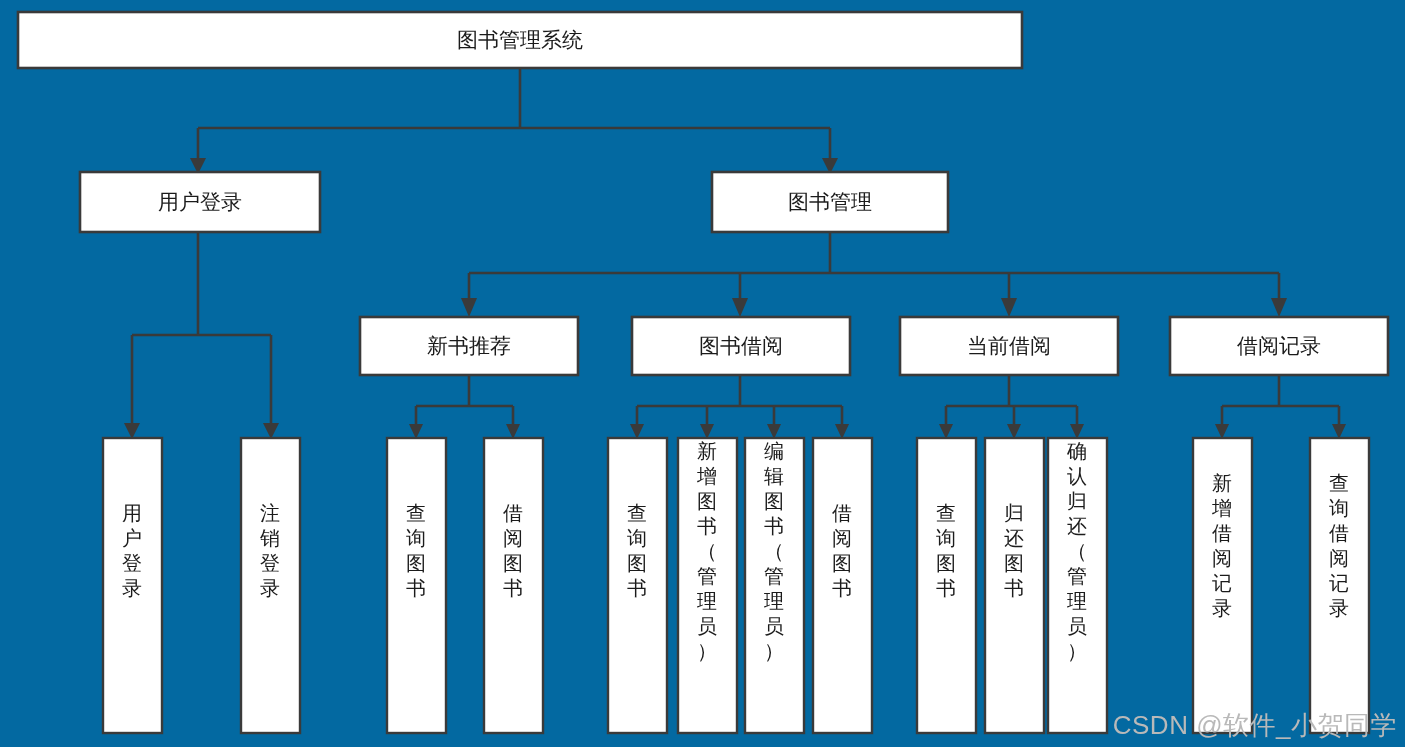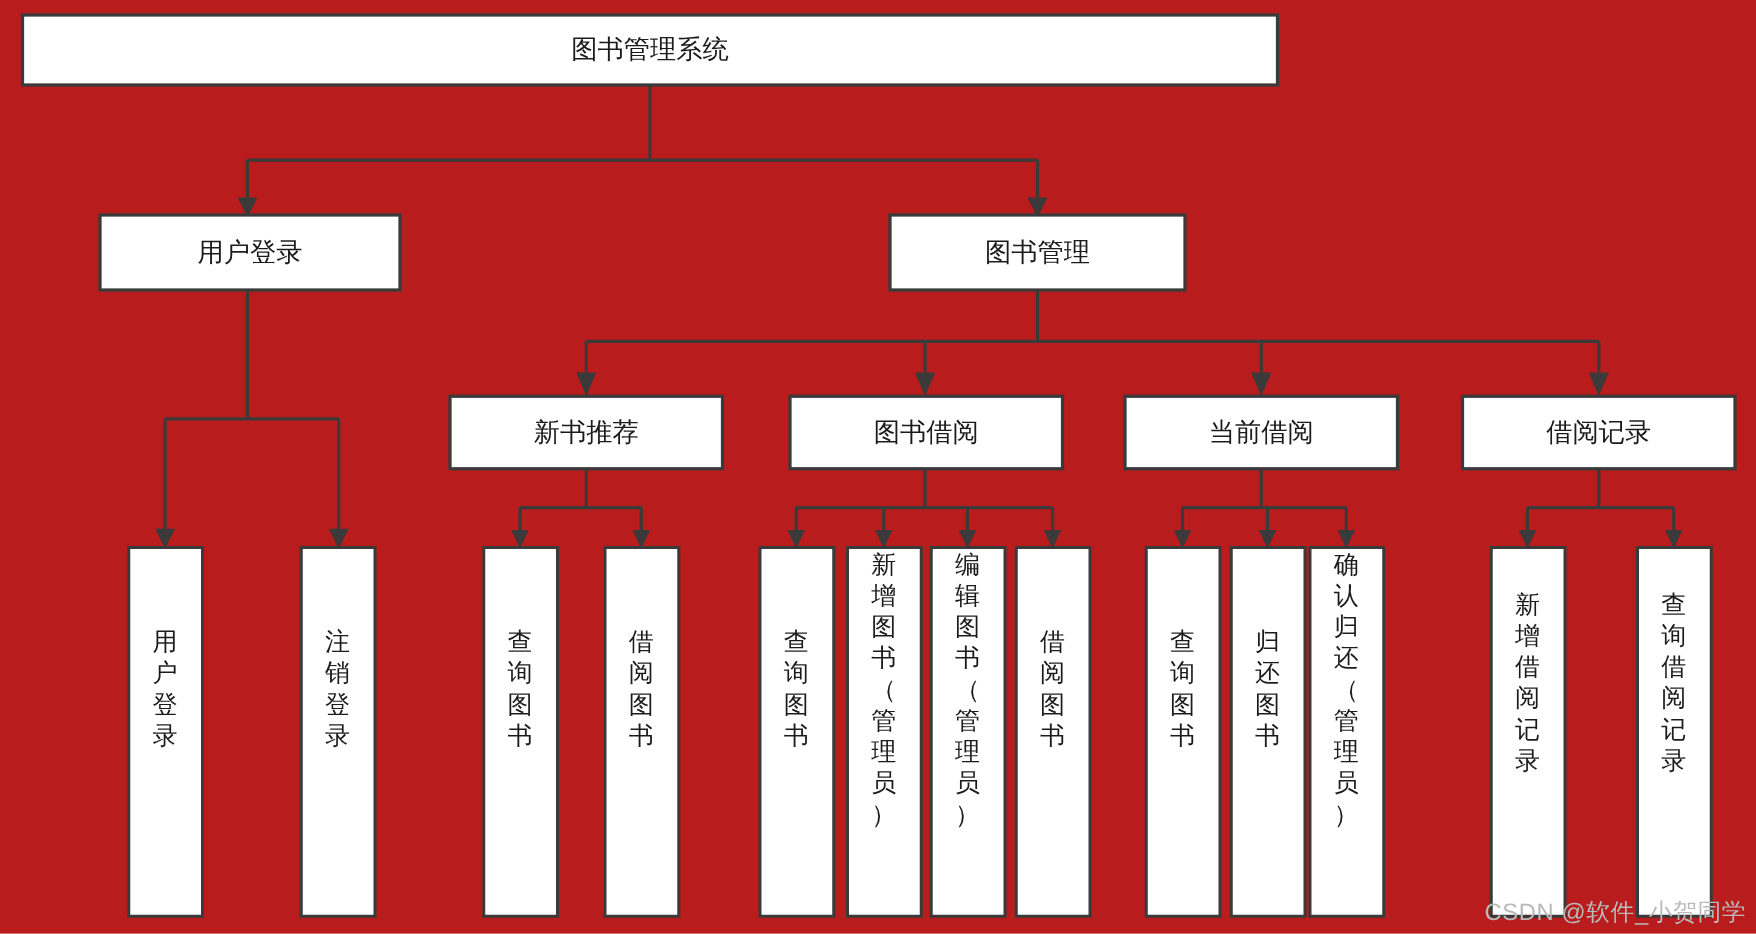--- a/index.html
+++ b/index.html
@@ -7,21 +7,21 @@
     padding: 0;
     background: #ffffff;
   }
   body {
     font-family: "Liberation Sans", "DejaVu Sans", sans-serif;
   }
   #page {
     position: relative;
     width: 1405px;
     height: 747px;
-    background: #b91c1c;
+    background: #0369a1;
     overflow: hidden;
   }
   #diagram {
     position: absolute;
     left: 0;
     top: 0;
     width: 1405px;
     height: 747px;
   }
   .node-box {
@@ -54,21 +54,21 @@
   }
   .arrow-head {
     fill: #3a3a3a;
     stroke: none;
   }
   .watermark {
     position: absolute;
     right: 8px;
     bottom: 4px;
     font-family: "Liberation Sans", "DejaVu Sans", sans-serif;
-    font-size: 19px;
+    font-size: 26px;
     color: #b9b9b9;
     letter-spacing: 0.5px;
     white-space: nowrap;
     user-select: none;
   }
 </style>
 </head>
 <body>
 
 <div id="page">

